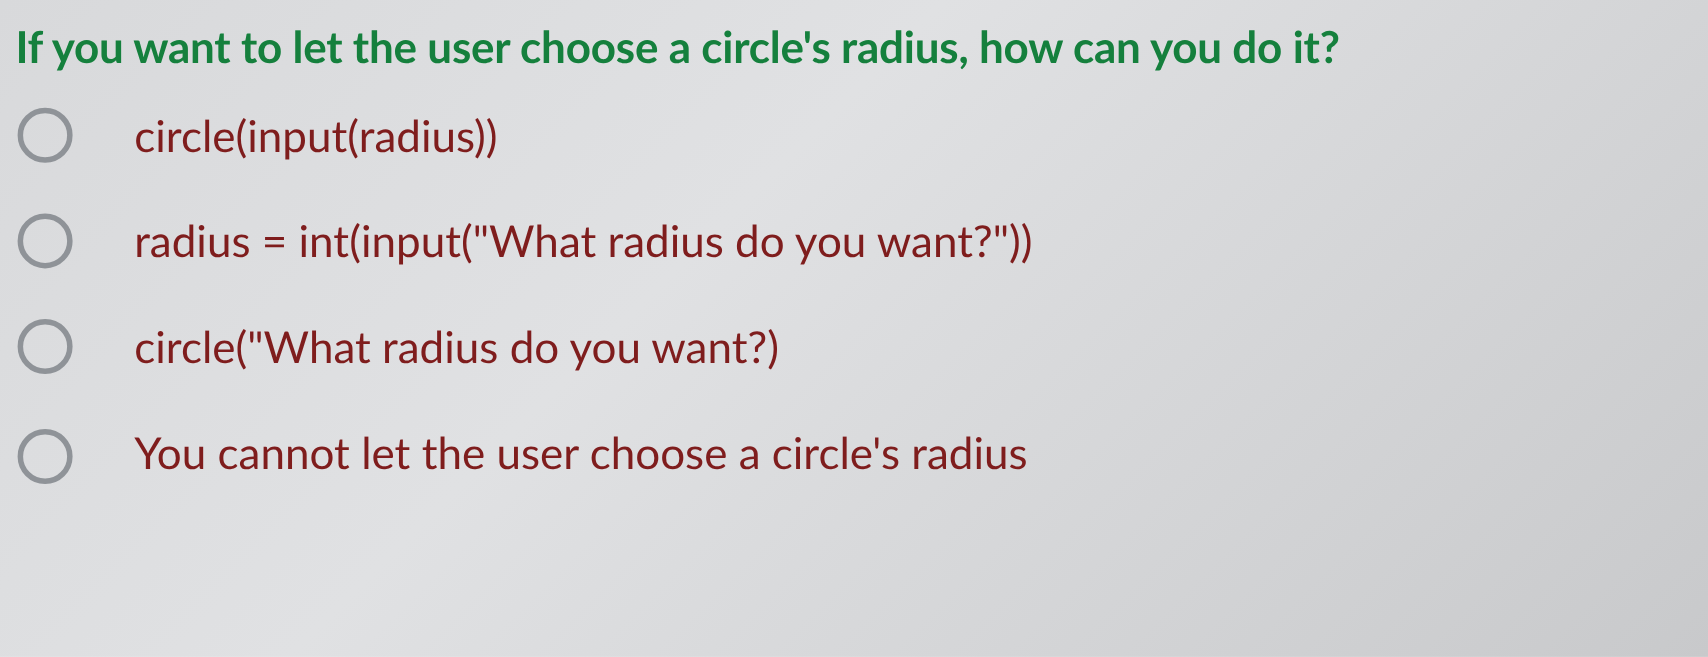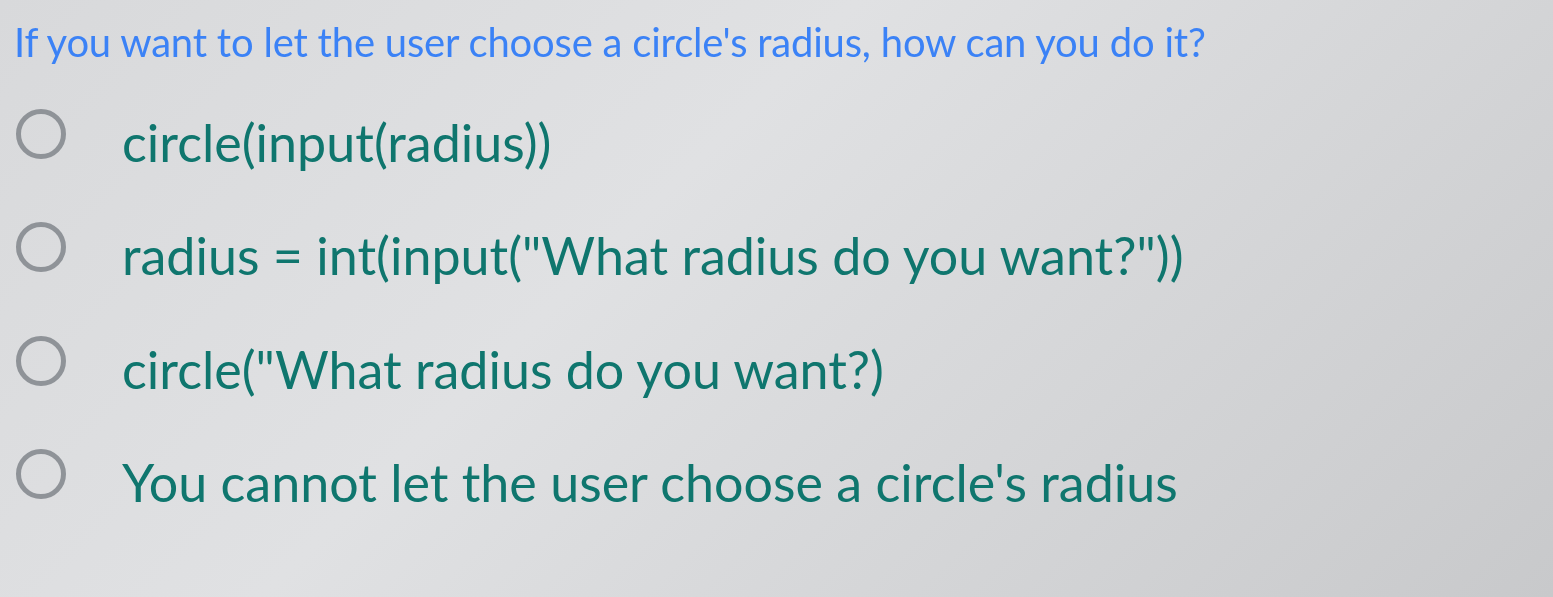--- a/index.html
+++ b/index.html
@@ -11,23 +11,23 @@
     font-family: "Segoe UI", "Lato", Arial, sans-serif;
     color: #3a3f44;
     overflow: hidden;
     box-sizing: border-box;
   }
   .container {
     padding: 18px 10px 10px 14px;
   }
   .question-text {
     font-size: 40px;
-    font-weight: 400;
-    color: #3b82f6;
-    margin-bottom: 39px;
+    font-weight: 700;
+    color: #15803d;
+    margin-bottom: 28px;
     letter-spacing: -0.2px;
   }
   .option-row {
     display: flex;
     align-items: flex-start;
     margin-bottom: 38px;
   }
   .radio {
     flex: 0 0 auto;
     width: 50px;
@@ -35,22 +35,22 @@
     border: 5px solid #8f9398;
     border-radius: 50%;
     background: transparent;
     margin-top: 4px;
     margin-right: 56px;
     margin-left: 2px;
     box-sizing: border-box;
     cursor: pointer;
   }
   .option-text {
-    font-size: 52px;
-    color: #0f766e;
+    font-size: 40px;
+    color: #7f1d1d;
     line-height: 1.45;
     font-weight: 400;
   }
 </style>
 </head>
 <body>
 
 <div class="container">
 
   <div class="question-text">If you want to let the user choose a circle's radius, how can you do it?</div>
@@ -65,18 +65,18 @@
     <div class="option-text">
       <span>radius = int(input("What radius do you want?"))</span><br>
     </div>
   </div>
 
   <div class="option-row">
     <div class="radio"></div>
     <div class="option-text">circle("What radius do you want?)</div>
   </div>
 
-  <div class="option-row" style="margin-bottom:0;">
+  <div class="option-row" style="margin-bottom:0;align-items:flex-end;">
     <div class="radio"></div>
     <div class="option-text">You cannot let the user choose a circle's radius</div>
   </div>
 
 </div>
 
 </body></html>

